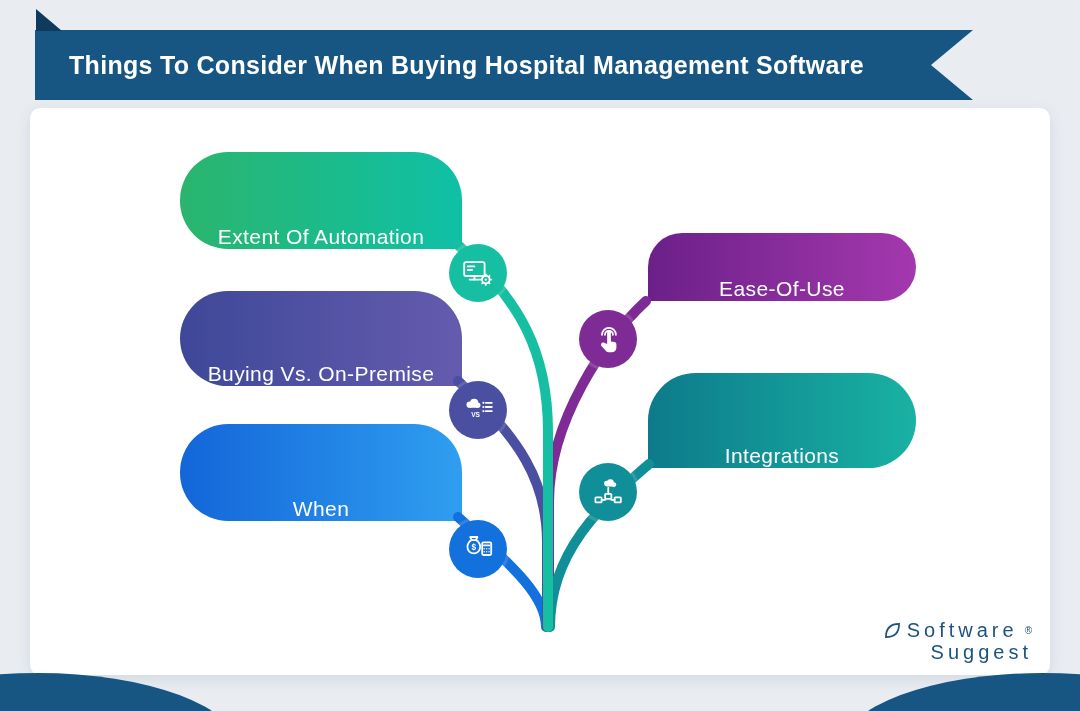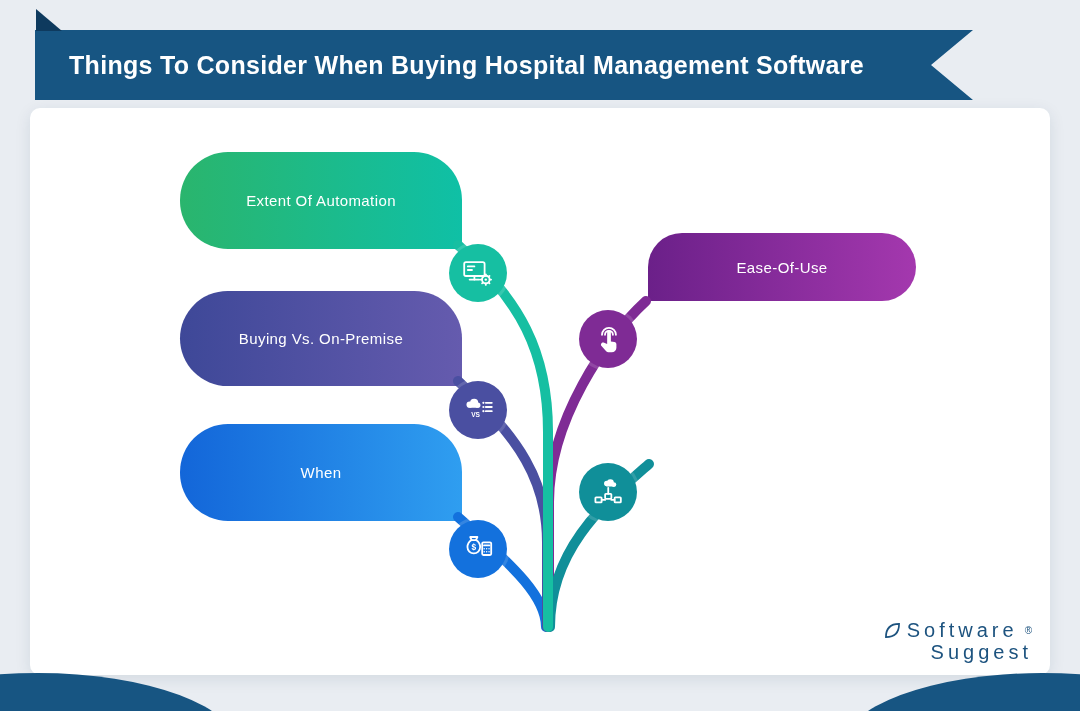--- a/index.html
+++ b/index.html
@@ -27,22 +27,22 @@
     background:var(--banner);
     clip-path:polygon(0 0,100% 0,calc(100% - 42px) 50%,100% 100%,0 100%);
     display:flex;align-items:center;z-index:5;
   }
   .banner h1{
     margin:0;padding-left:34px;color:var(--white);
     font-size:25px;font-weight:bold;letter-spacing:.3px;
   }
   
   .bubble{
-    position:absolute;display:flex;align-items:center;justify-content:center;
-    color:var(--white);font-size:15px;letter-spacing:.4px;z-index:1;
+    position:absolute;display:flex;align-items:flex-end;justify-content:center;
+    color:var(--white);font-size:21px;letter-spacing:.4px;z-index:1;
   }
   .b-automation{left:180px;top:152px;width:282px;height:97px;
     background:linear-gradient(90deg,var(--auto-a),var(--auto-b));
     border-radius:48px 48px 0 48px;}
   .b-cloud{left:180px;top:291px;width:282px;height:95px;
     background:linear-gradient(90deg,var(--cloud-a),var(--cloud-b));
     border-radius:48px 48px 0 48px;}
   .b-cost{left:180px;top:424px;width:282px;height:97px;
     background:linear-gradient(90deg,var(--cost-a),var(--cost-b));
     border-radius:48px 48px 0 48px;}
@@ -109,20 +109,23 @@
   </div>
   <div class="bubble b-cloud">
     <span>Buying Vs. On-Premise</span>
   </div>
   <div class="bubble b-cost">
     <span>When</span>
   </div>
   <div class="bubble b-ease">
     <span>Ease-Of-Use</span>
   </div>
+  <div class="bubble b-integrations">
+    <span>Integrations</span>
+  </div>
 
   <div class="node c-automation">
     <svg viewBox="0 0 30 30">
       <rect class="st" x="3.5" y="6" width="17" height="11.5" rx="1.5"></rect>
       <line class="st" x1="6.5" y1="9.5" x2="12" y2="9.5"></line>
       <line class="st" x1="6.5" y1="12.5" x2="10" y2="12.5"></line>
       <line class="st" x1="12" y1="17.5" x2="12" y2="20.5"></line>
       <line class="st" x1="8" y1="20.5" x2="16" y2="20.5"></line>
       <circle class="st" cx="21.5" cy="20.5" r="3.2"></circle>
       <circle class="fl" cx="21.5" cy="20.5" r="1"></circle>

